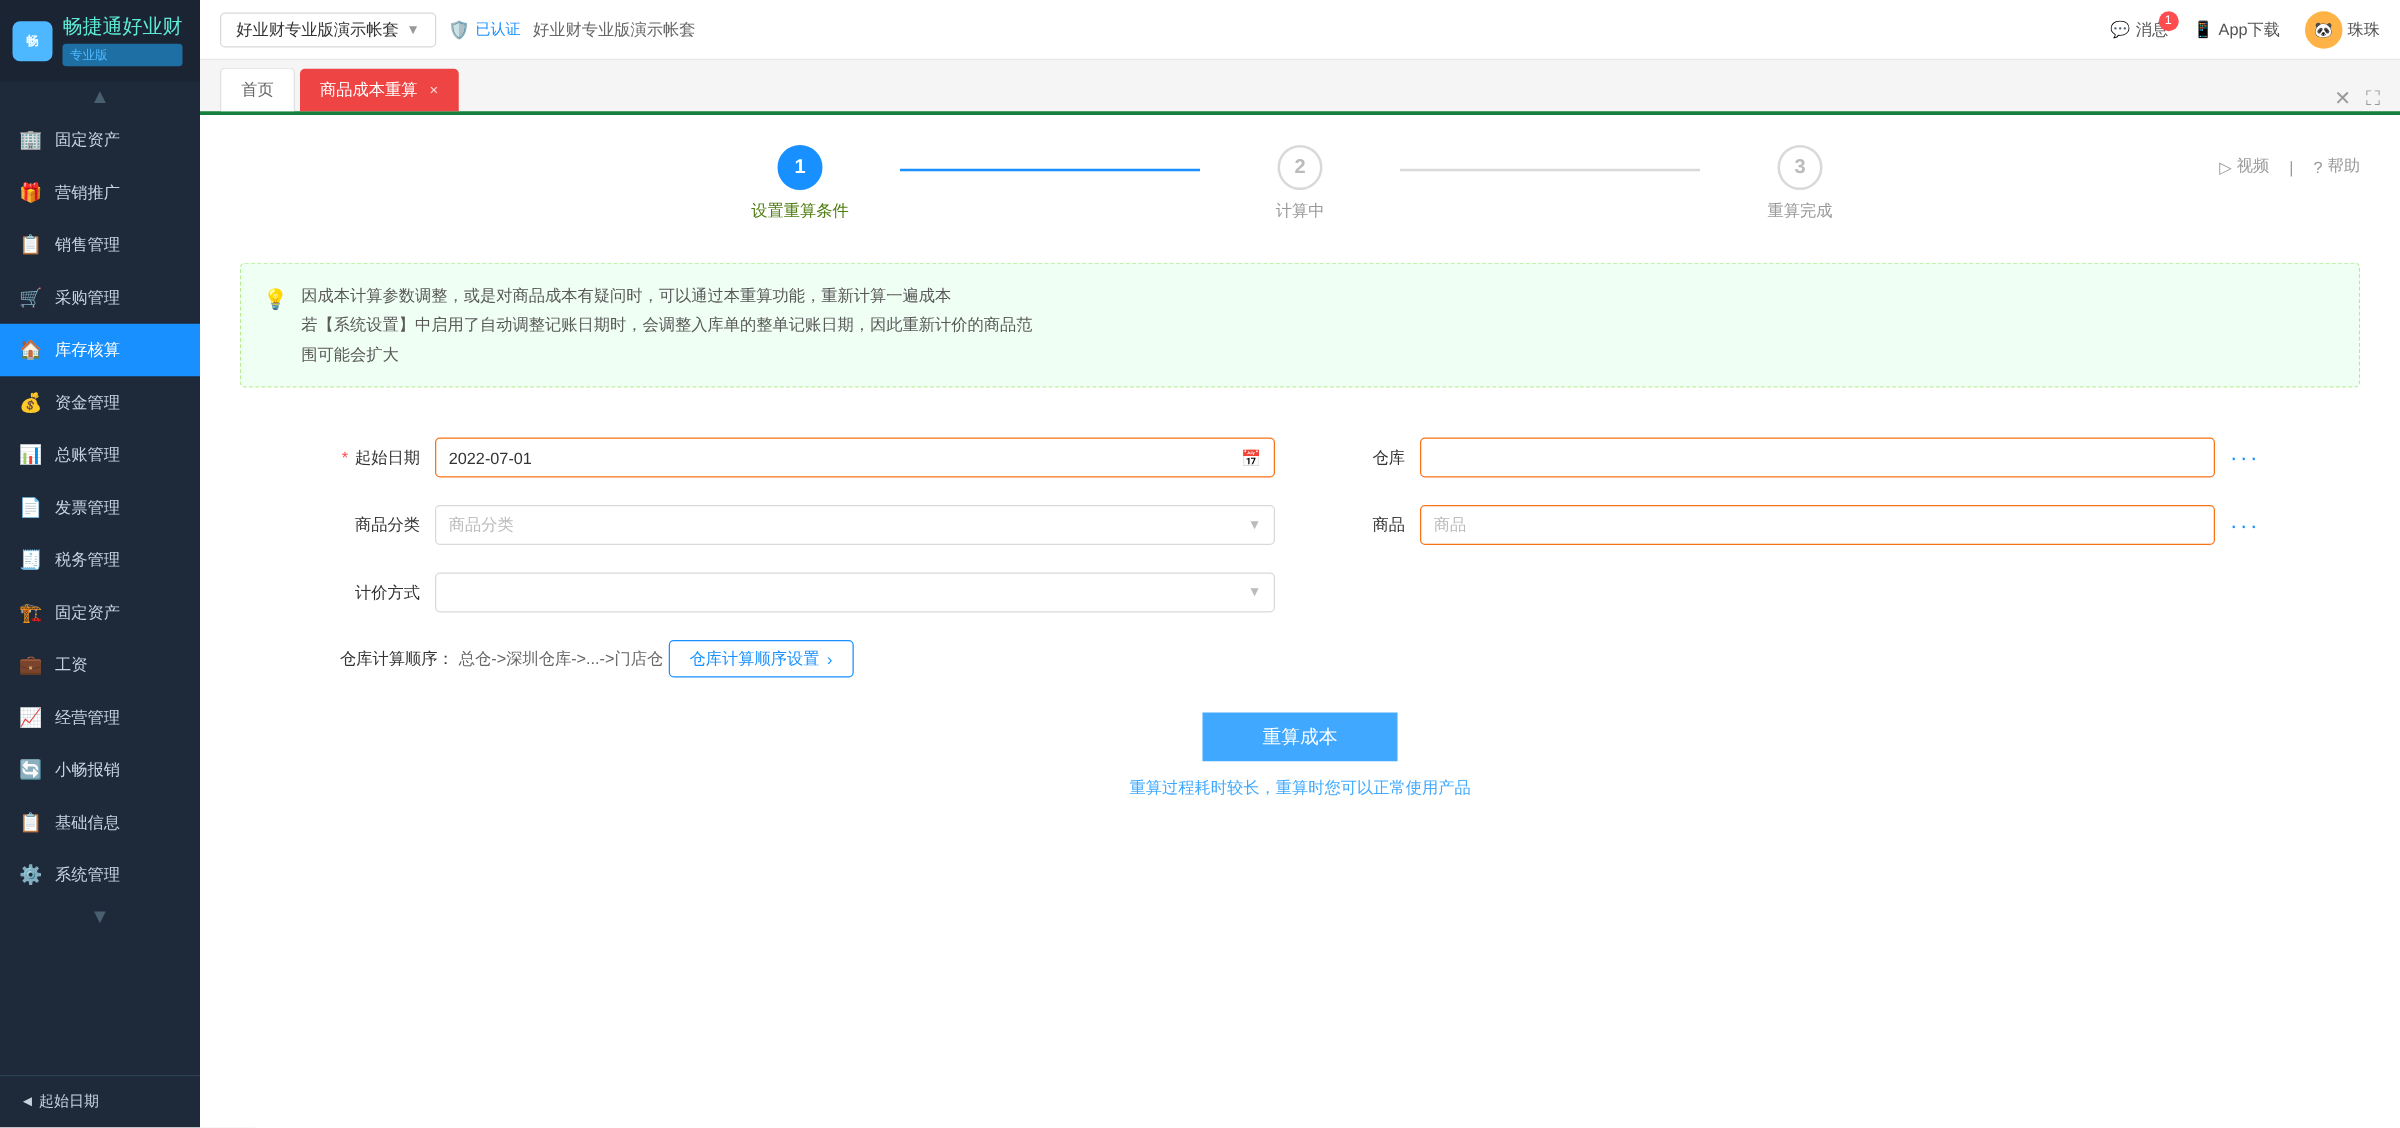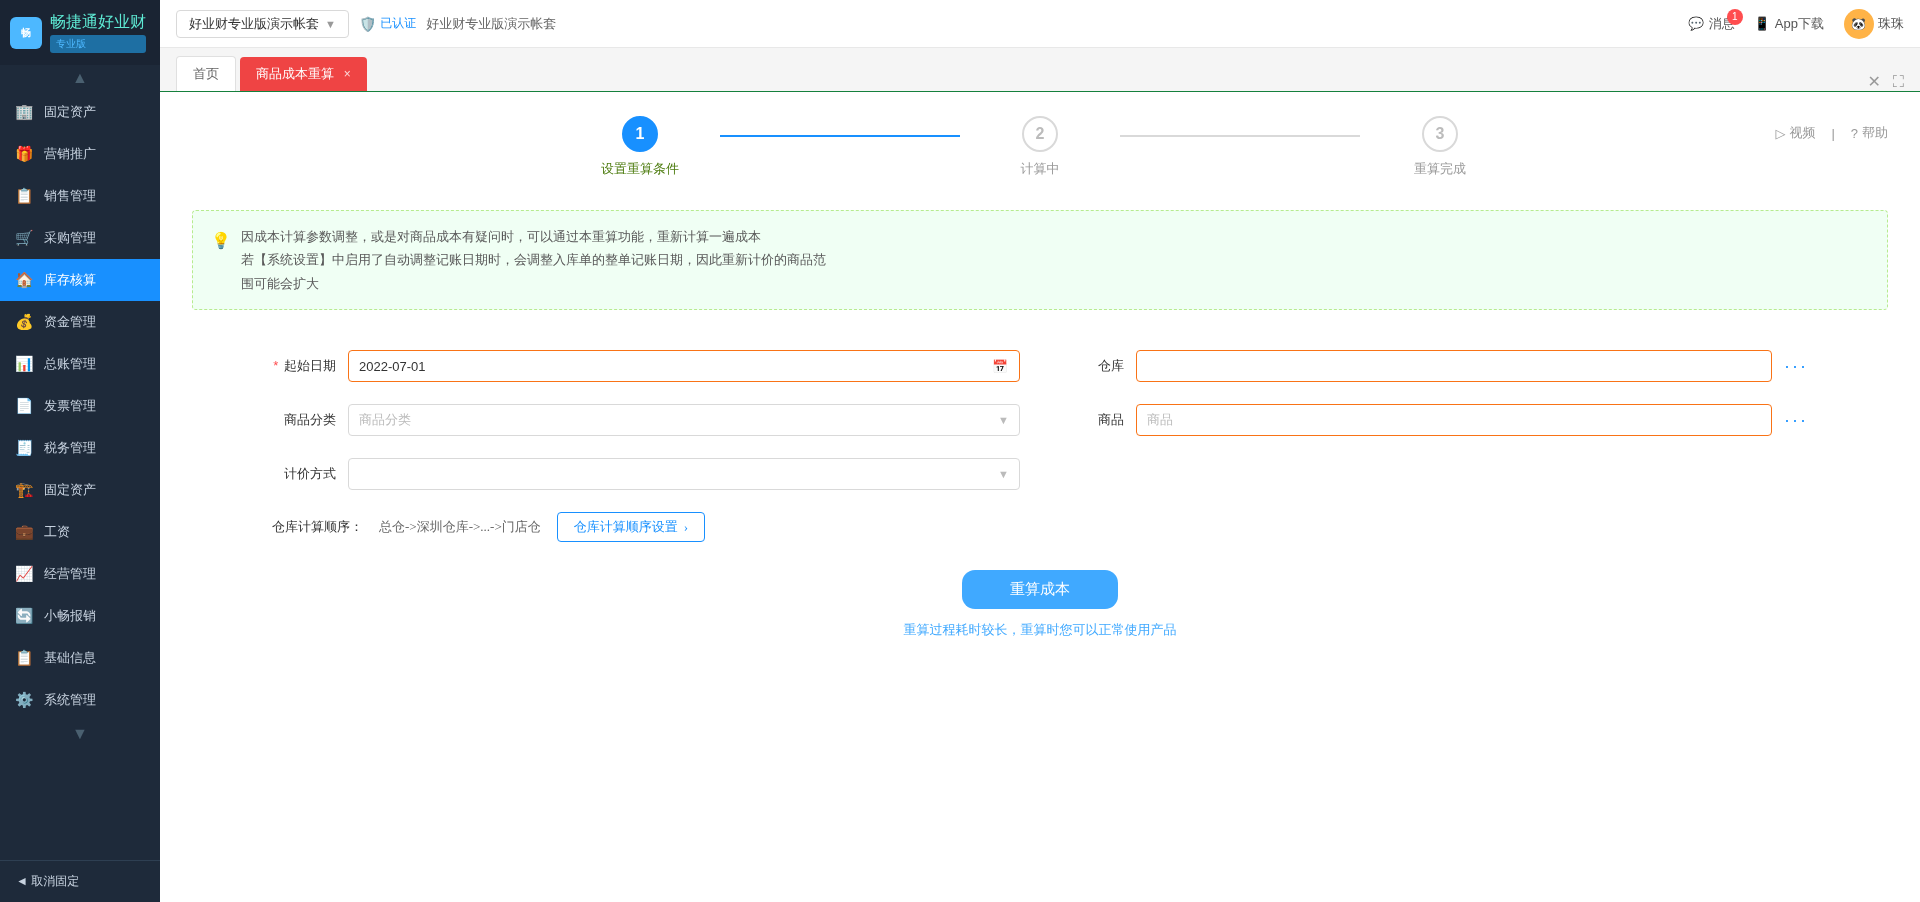--- a/index.html
+++ b/index.html
@@ -152,21 +152,21 @@
       overflow: hidden;
     }
 
     
     .tabbar {
       height: 44px;
       background: #f5f5f5;
       display: flex;
       align-items: flex-end;
       padding: 0 0 0 16px;
-      border-bottom: 1px solid #15803d;
+      border-bottom: 3px solid #15803d;
     }
     .tab {
       padding: 8px 16px;
       cursor: pointer;
       font-size: 13px;
       color: #666;
       border-radius: 4px 4px 0 0;
       margin-right: 4px;
     }
     .tab.active {
@@ -306,23 +306,22 @@
       align-items: center;
       justify-content: space-between;
     }
     .form-select .arrow { color: #bbb; font-size: 11px; }
     .form-dots { color: #1890ff; cursor: pointer; font-size: 18px; letter-spacing: 2px; }
 
     
     .warehouse-row {
       display: flex;
       align-items: center;
-      gap: 16px;
+      gap: 4px;
       margin-bottom: 28px;
-      font-family: Liberation Serif, serif;
     }
     .warehouse-label { font-size: 13px; color: #333; }
     .warehouse-value { color: #666; font-size: 13px; }
     .warehouse-btn {
       display: flex;
       align-items: center;
       gap: 6px;
       padding: 5px 16px;
       border: 1px solid #1890ff;
       border-radius: 4px;
@@ -337,21 +336,21 @@
       display: flex;
       flex-direction: column;
       align-items: center;
       gap: 12px;
       margin-top: 16px;
     }
     .submit-btn {
       background: #40a9ff;
       color: #fff;
       border: none;
-      border-radius: 13px;
+      border-radius: 0;
       padding: 10px 48px;
       font-size: 15px;
       cursor: pointer;
       font-family: inherit;
     }
     .submit-hint {
       color: #40a9ff;
       font-size: 13px;
     }
 
@@ -445,21 +444,21 @@
   <div class="sidebar-item">
     <span class="sidebar-item-icon">⚙️</span>
     <span>系统管理</span>
   </div>
 
   <div class="scroll-indicator">
     <span>▼</span>
   </div>
 
   <div class="sidebar-footer">
-    <span>◄ 取消固定</span>
+    <span>◄ 起始日期</span>
   </div>
 </div>
 
 <div class="main-area">
 
   <div class="topbar">
     <div class="topbar-left">
       <div class="account-selector">
         <span>好业财专业版演示帐套</span>
         <span class="arrow">▼</span>

